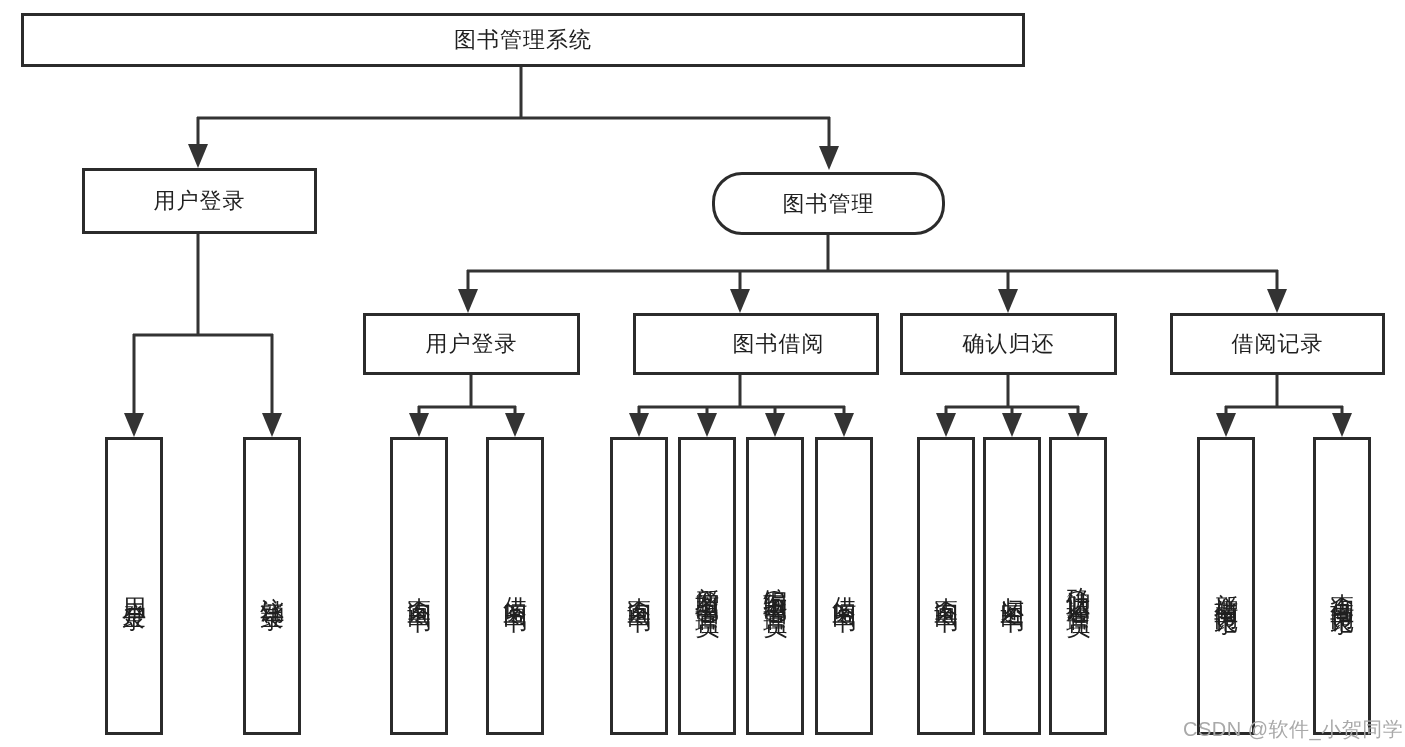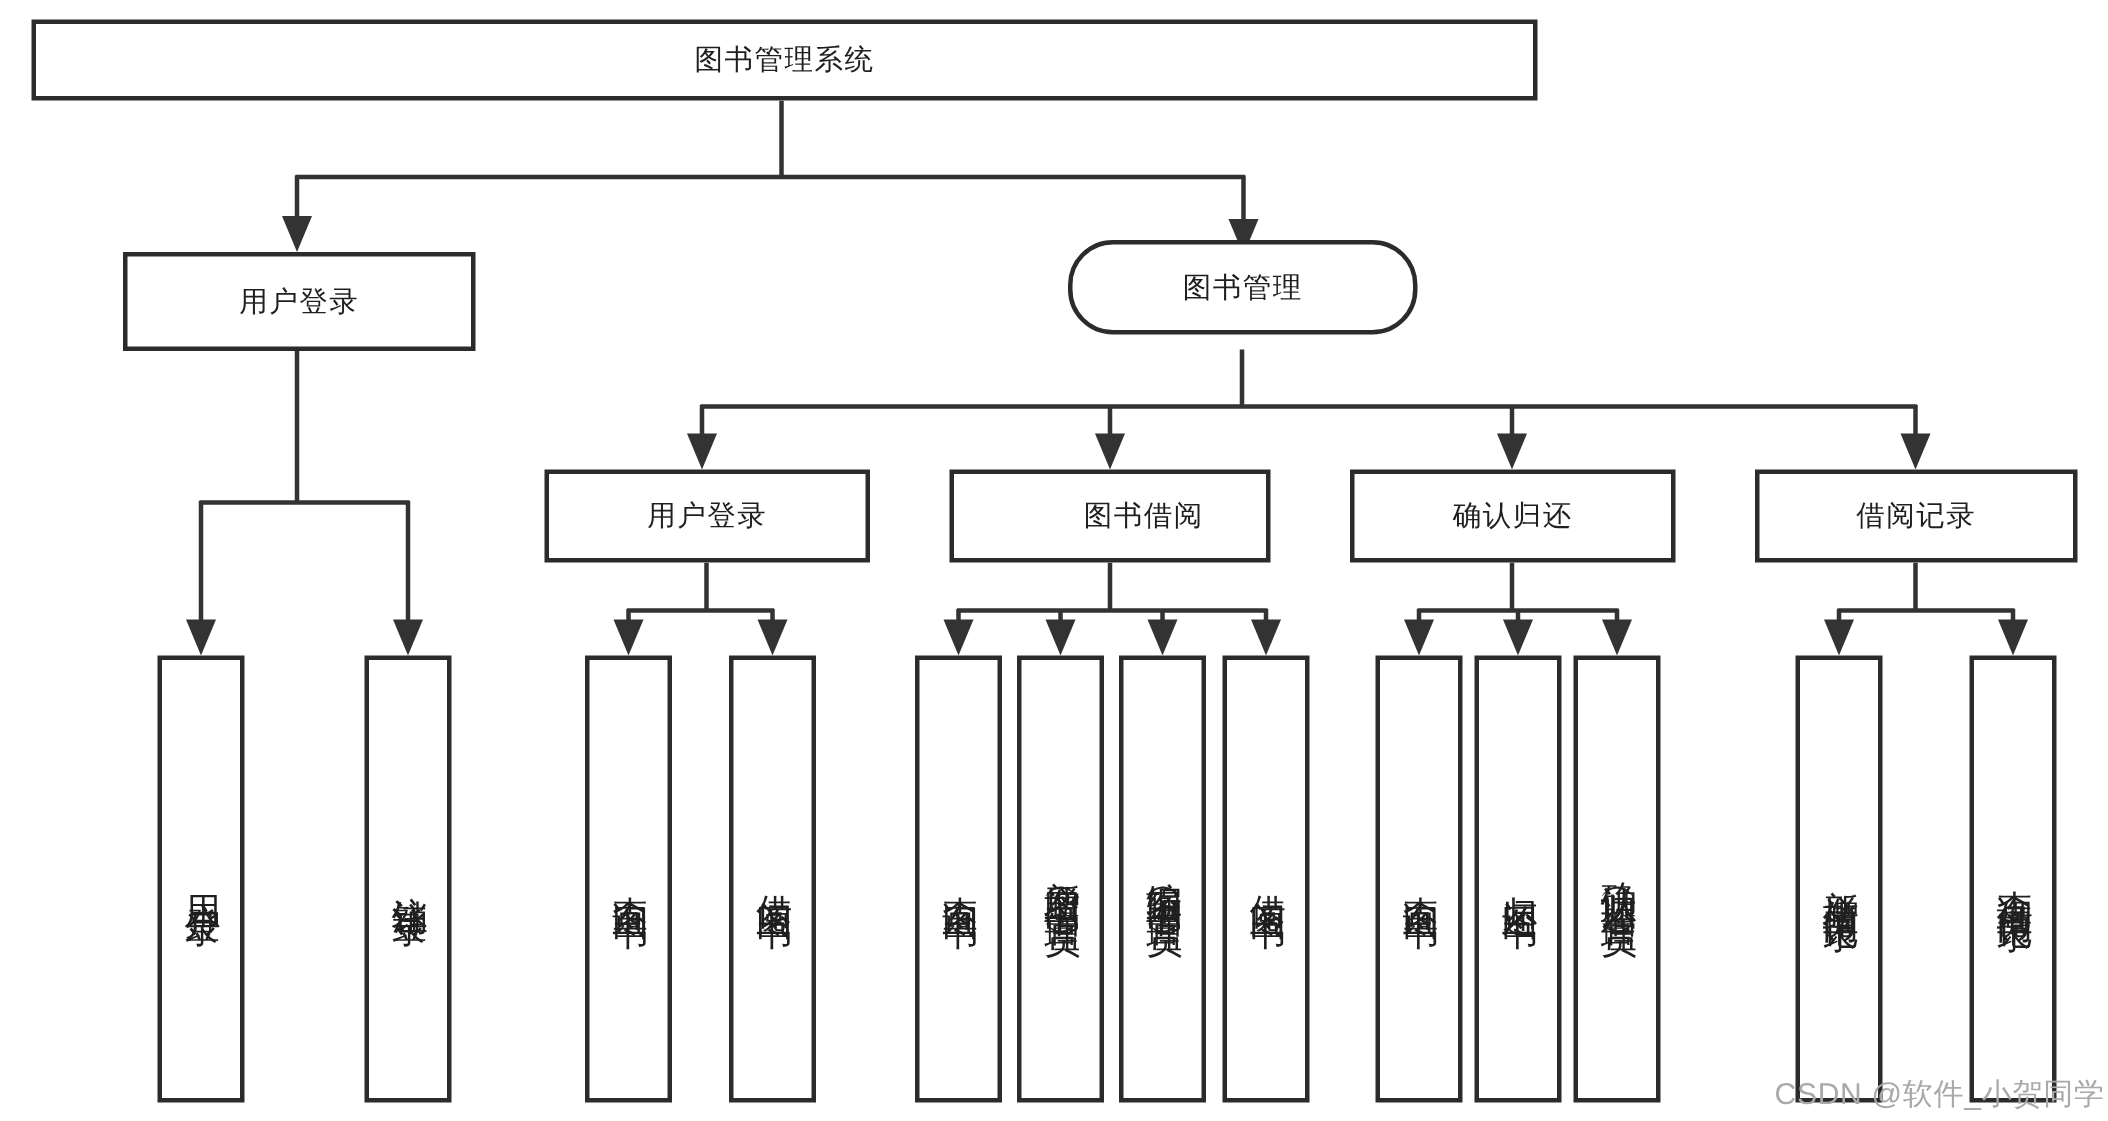--- a/index.html
+++ b/index.html
@@ -13,21 +13,21 @@
   .box {
     position: absolute;
     box-sizing: border-box;
     background: #ffffff;
     border: 3px solid var(--box-border, #2b2b2b);
     display: flex;
     align-items: center;
     justify-content: center;
     color: var(--text, #1f1f1f);
   }
-  .hbox { font-size: 19px; letter-spacing: 1px; white-space: nowrap; }
+  .hbox { font-size: 22px; letter-spacing: 1px; white-space: nowrap; }
   .vbox { width: 58px; height: 298px; top: 437px; }
   .vtext {
     writing-mode: vertical-rl;
     text-orientation: mixed;
     font-size: 24px;
     letter-spacing: 4px;
     line-height: 1.1;
     white-space: nowrap;
     color: var(--text, #1f1f1f);
   }
@@ -100,24 +100,24 @@
     <polygon points="1002,413 1022,413 1012,437"></polygon>
     <polygon points="1068,413 1088,413 1078,437"></polygon>
     <polygon points="1216,413 1236,413 1226,437"></polygon>
     <polygon points="1332,413 1352,413 1342,437"></polygon>
   </g>
 </svg>
 
 <div class="box hbox" style="left:21px; top:13px; width:1004px; height:54px;">图书管理系统</div>
 
 <div class="box hbox" style="left:82px; top:168px; width:235px; height:66px;">用户登录</div>
-<div class="box hbox" style="left:712px; top:160px; width:233px; height:63px;border-radius:30px;">图书管理</div>
+<div class="box hbox" style="left:712px; top:172px; width:233px; height:63px;border-radius:30px;">图书管理</div>
 
 <div class="box hbox" style="left:363px; top:313px; width:217px; height:62px;">用户登录</div>
-<div class="box hbox" style="left:633px; top:313px; width:214px; height:62px;padding-left:45px;">图书借阅</div>
+<div class="box hbox" style="left:633px; top:313px; width:246px; height:62px;padding-left:45px;">图书借阅</div>
 <div class="box hbox" style="left:900px; top:313px; width:217px; height:62px;">确认归还</div>
 <div class="box hbox" style="left:1170px; top:313px; width:215px; height:62px;text-align:center;">借阅记录</div>
 
 <div class="box vbox" style="left:105px;">
   <span class="vtext">用户登录</span>
 </div>
 <div class="box vbox" style="left:243px;">
   <span class="vtext">注销登录</span>
 </div>
 

